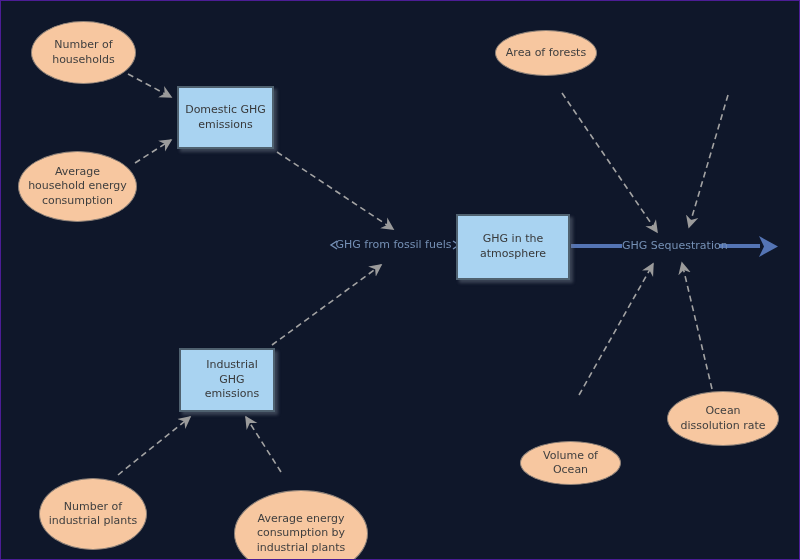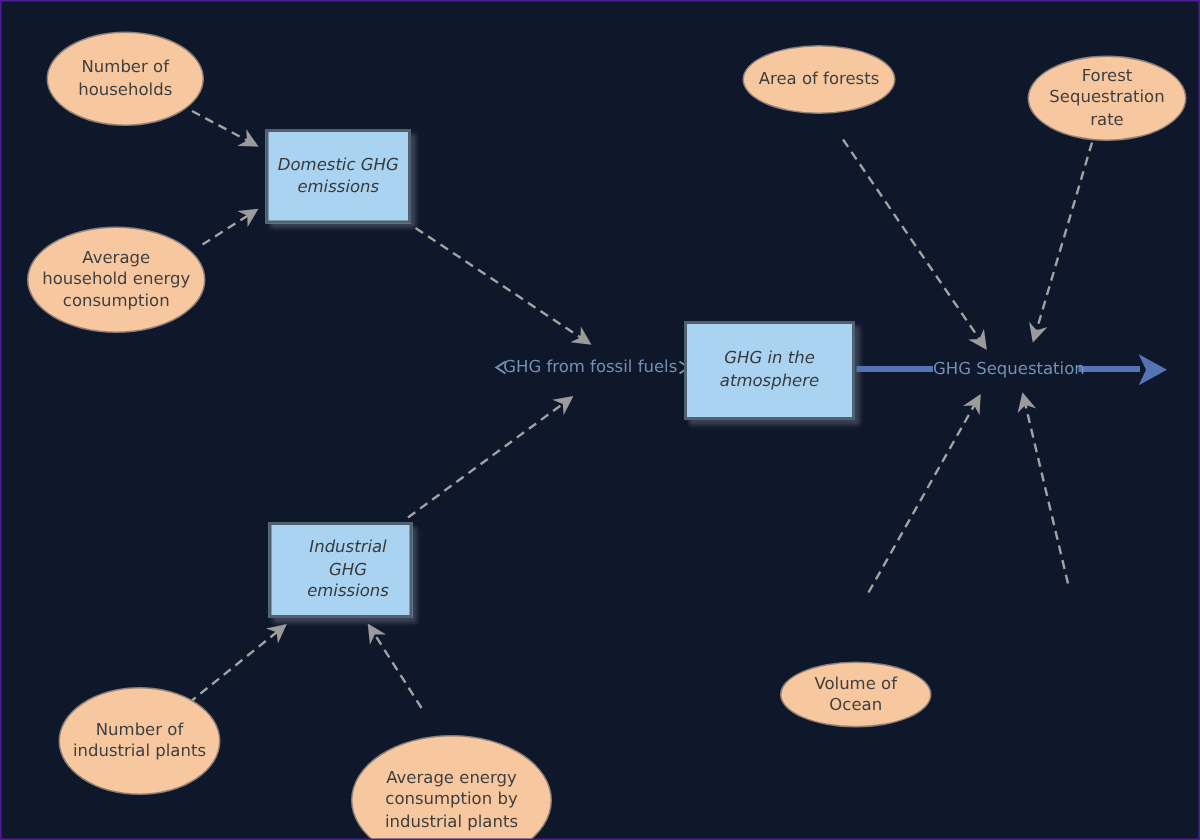--- a/index.html
+++ b/index.html
@@ -11,21 +11,21 @@
   .edges{position:absolute;left:0;top:0;width:798px;height:558px;}
   .node{position:absolute;display:flex;align-items:center;justify-content:center;
     text-align:center;box-sizing:border-box;}
   .ellipse{
     background:#f7c7a0;border:1.5px solid #8d8178;border-radius:50%;
     color:#3f3f3f;font-size:11px;line-height:1.3;padding:4px 8px;
   }
   .stock{
     background:#a9d3f1;border:2px solid #4f616f;
     box-shadow:3px 3px 3px rgba(110,120,135,0.45);
-    color:#38393a;font-size:11px;line-height:1.35;padding:2px 6px;font-style:italic;
+    color:#38393a;font-size:11px;line-height:1.35;padding:2px 6px;
   }
   .flow-label{
     position:absolute;text-align:center;color:#7590b5;font-size:11px;
     white-space:nowrap;
   }
   .lbl{display:block;}
 </style>
 </head>
 <body>
 
@@ -62,30 +62,30 @@
   </div>
 
   <div class="node ellipse" style="left:17px;top:150px;width:119px;height:71px;">
     <span class="lbl">Average household energy consumption</span>
   </div>
 
   <div class="node ellipse" style="left:494px;top:29px;width:102px;height:46px;">
     <span class="lbl">Area of forests</span>
   </div>
 
-  <div class="node ellipse" style="left:684px;top:36px;width:106px;height:57px;">
-    <span class="lbl">Forest Sequestration rate</span>
-  </div>
 
   <div class="node ellipse" style="left:519px;top:392px;width:101px;height:44px;margin-top:48px;">
     <span class="lbl">Volume of Ocean</span>
   </div>
 
+  <div class="node ellipse" style="left:666px;top:390px;width:112px;height:55px;">
+    <span class="lbl">Ocean dissolution rate</span>
+  </div>
 
-  <div class="node ellipse" style="left:38px;top:457px;width:108px;height:72px;">
+  <div class="node ellipse" style="left:38px;top:477px;width:108px;height:72px;">
     <span class="lbl">Number of industrial plants</span>
   </div>
 
   <div class="node ellipse" style="left:233px;top:489px;width:134px;height:87px;">
     <span class="lbl">Average energy consumption by industrial plants</span>
   </div>
 
   <div class="node stock" style="left:176px;top:85px;width:97px;height:63px;">
     <span class="lbl">Domestic GHG emissions</span>
   </div>
@@ -96,16 +96,16 @@
 
   <div class="node stock" style="left:178px;top:347px;width:96px;height:64px;padding-left:16px;">
     <span class="lbl">Industrial GHG emissions</span>
   </div>
 
   <div class="flow-label" style="left:330px;top:237px;width:125px;">
     <span>GHG from fossil fuels</span>
   </div>
 
   <div class="flow-label" style="left:621px;top:238px;width:97px;">
-    <span>GHG Sequestation</span>
+    <span>GHG Sequestration</span>
   </div>
 
 </div>
 
 </body></html>

